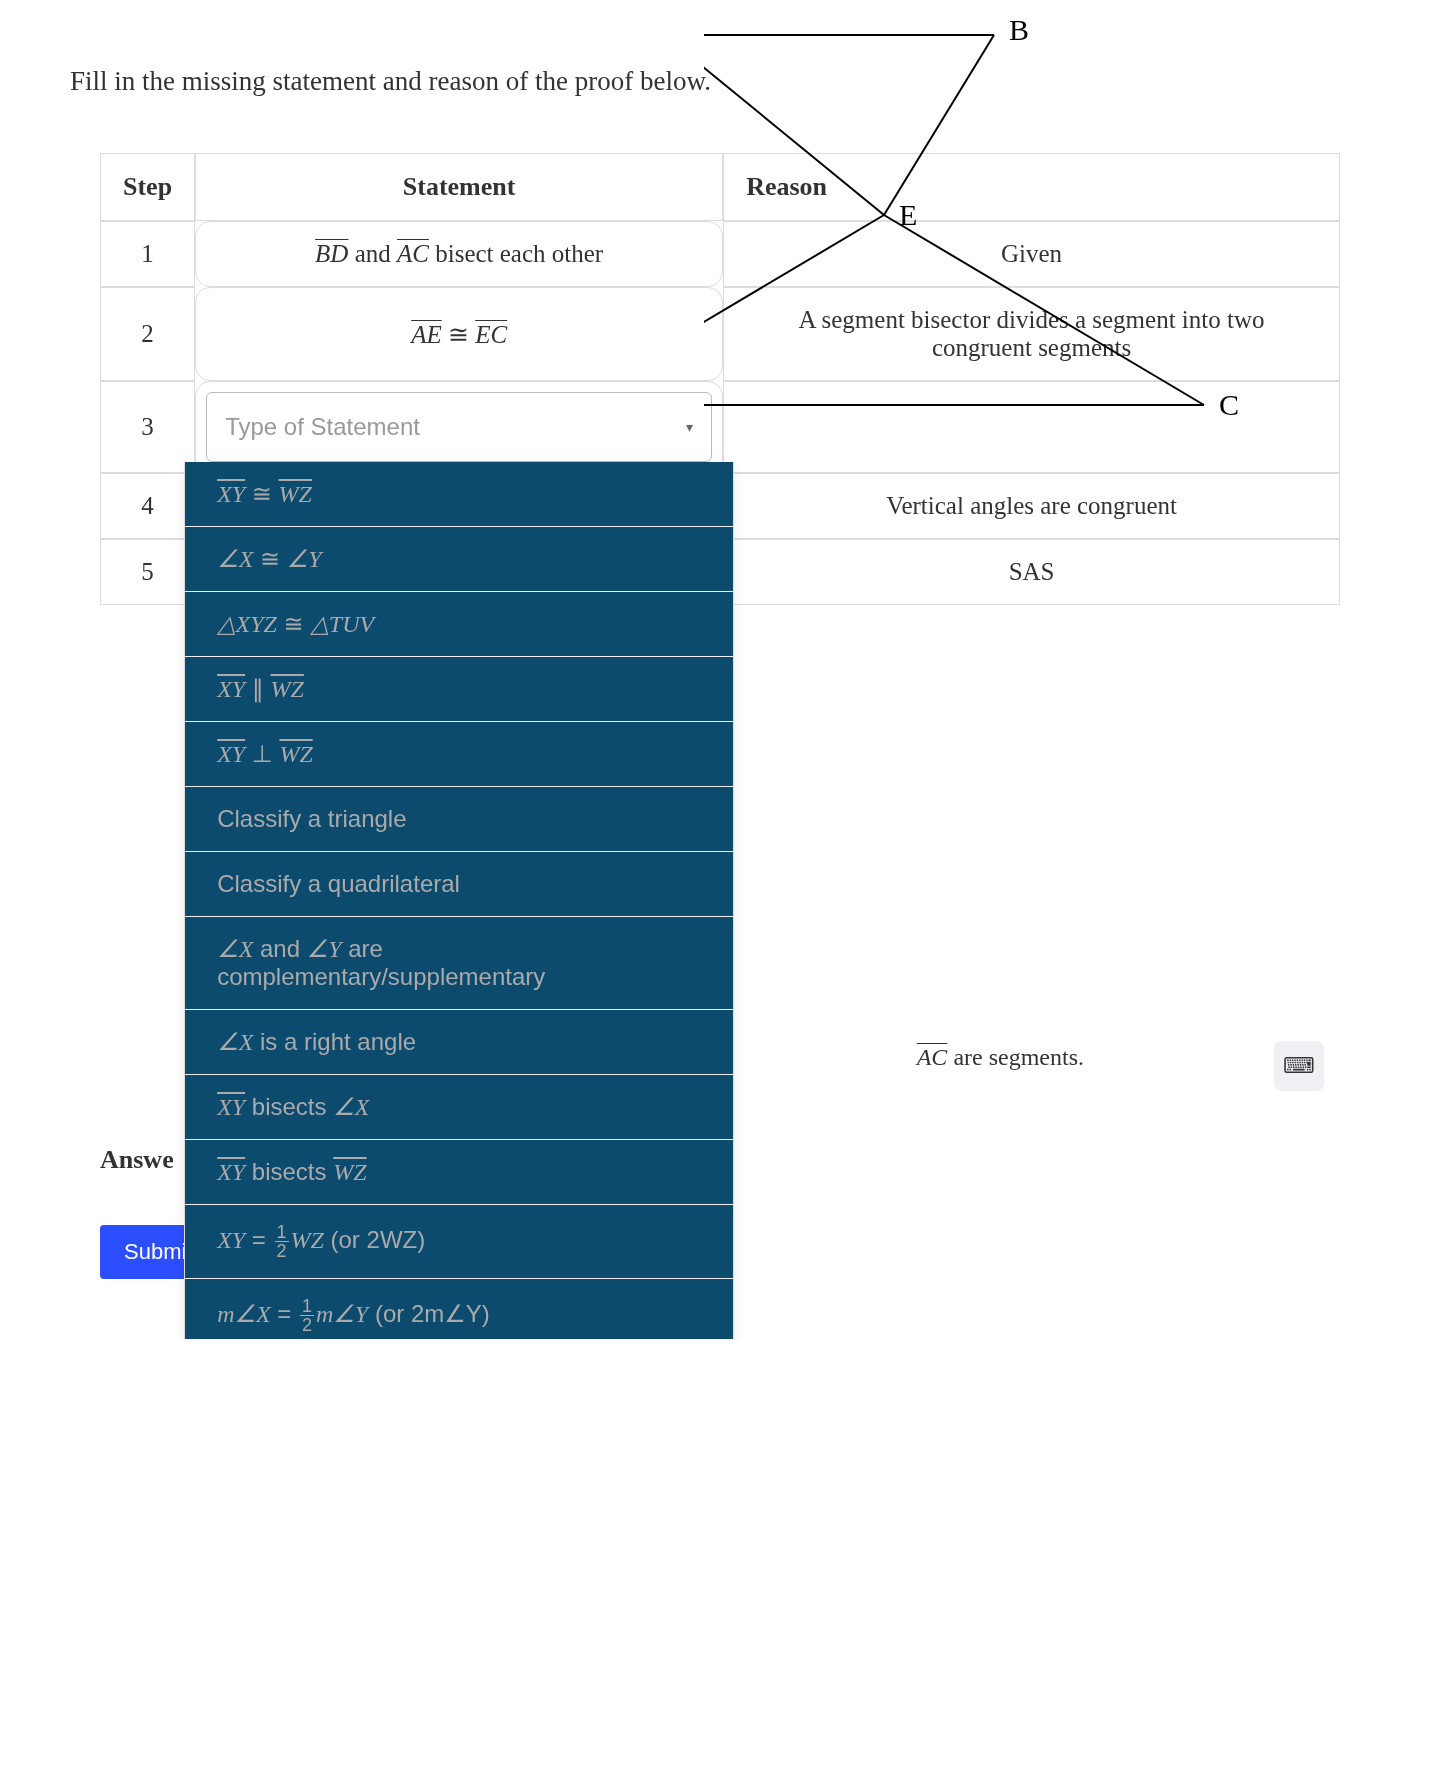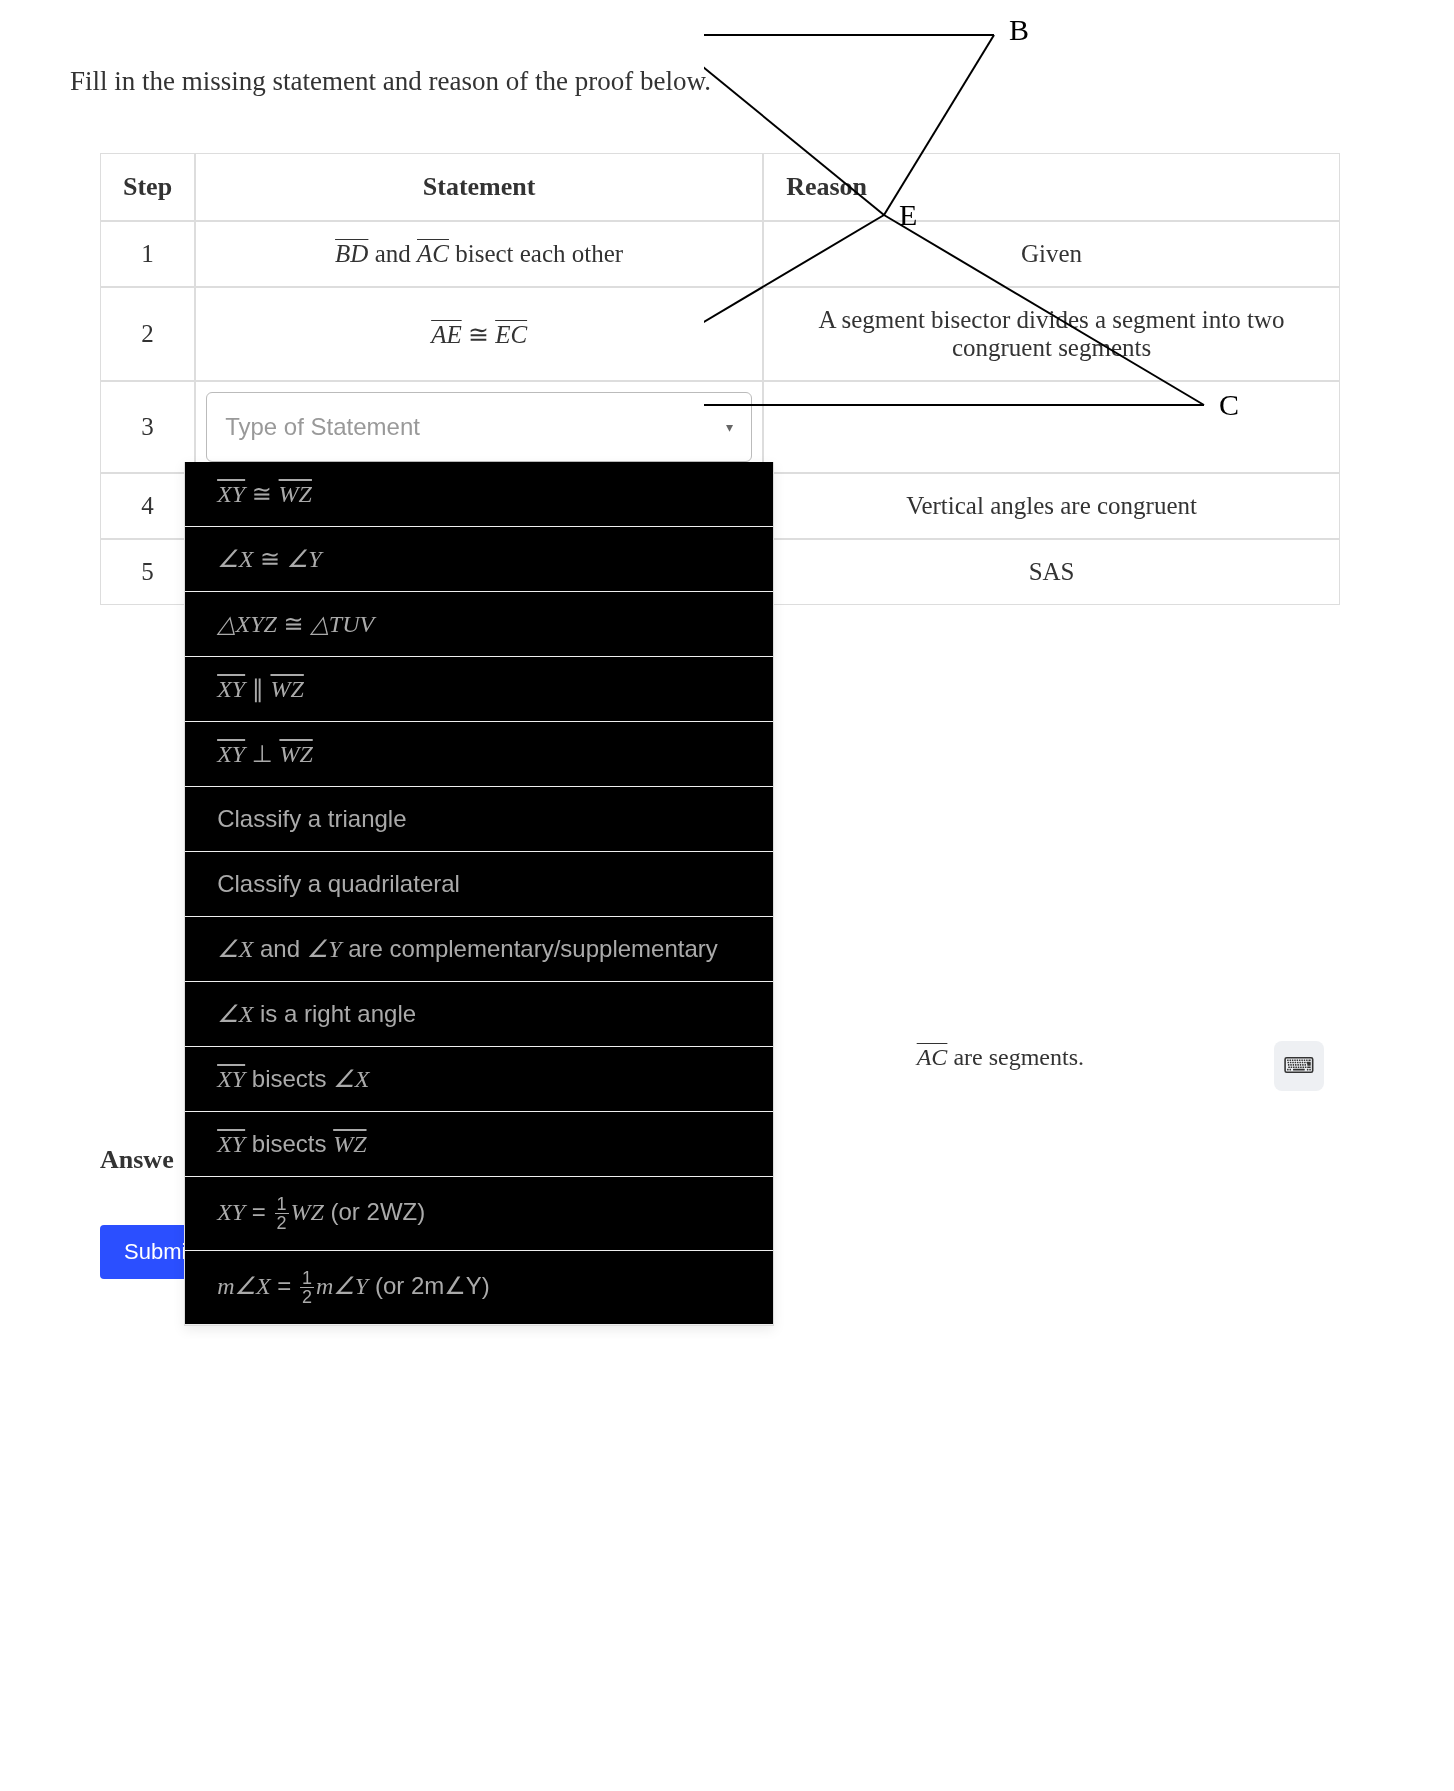--- a/index.html
+++ b/index.html
@@ -47,39 +47,40 @@
       font-weight: bold;
       font-family: Georgia, serif;
       font-size: 26px;
     }
     table.proof th:first-child {
       width: 90px;
       text-align: center;
     }
     table.proof th:nth-child(2) {
       text-align: center;
-      width: 568px;
+      width: 528px;
     }
     table.proof th:nth-child(3) {
       text-align: left;
     }
     table.proof td {
       border: 1px solid #ddd;
       padding: 18px 22px;
       font-size: 25px;
       background: #fff;
       vertical-align: middle;
     }
     table.proof td.step-num {
       text-align: center;
       font-family: Georgia, serif;
     }
     table.proof td.statement {
       text-align: center;
       position: relative;
+      border-radius: 15px;
     }
     table.proof td.reason {
       text-align: center;
     }
     .dropdown-trigger {
       border: 1px solid #bbb;
       border-radius: 6px;
       padding: 20px 18px;
       color: #999;
       text-align: left;
@@ -96,21 +97,21 @@
       color: #666;
     }
     .dropdown-wrap {
       position: relative;
     }
     .dropdown-menu {
       position: absolute;
       top: 100%;
       left: -22px;
       width: calc(100% + 44px);
-      background: #000000;
+      background: #0c4a6e;
       border: 1px solid #ddd;
       border-top: none;
       box-shadow: 0 4px 12px rgba(0,0,0,0.08);
       z-index: 10;
       font-family: Arial, sans-serif;
     }
     .dropdown-item {
       padding: 18px 32px;
       border-bottom: 1px solid #eee;
       color: #aaa;

